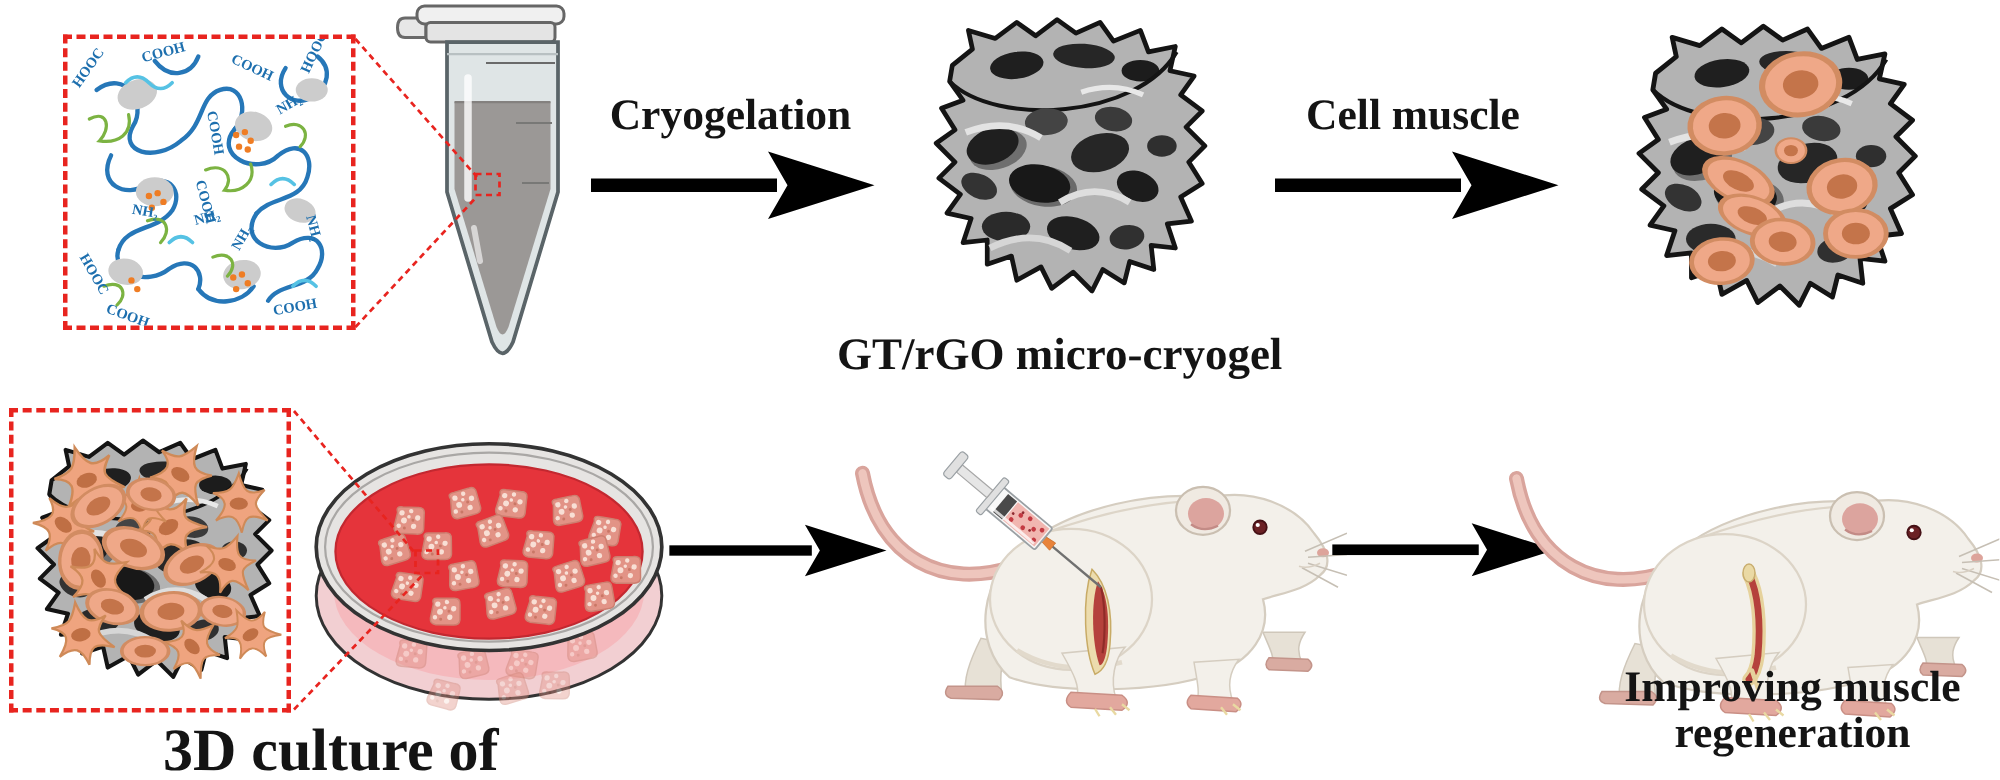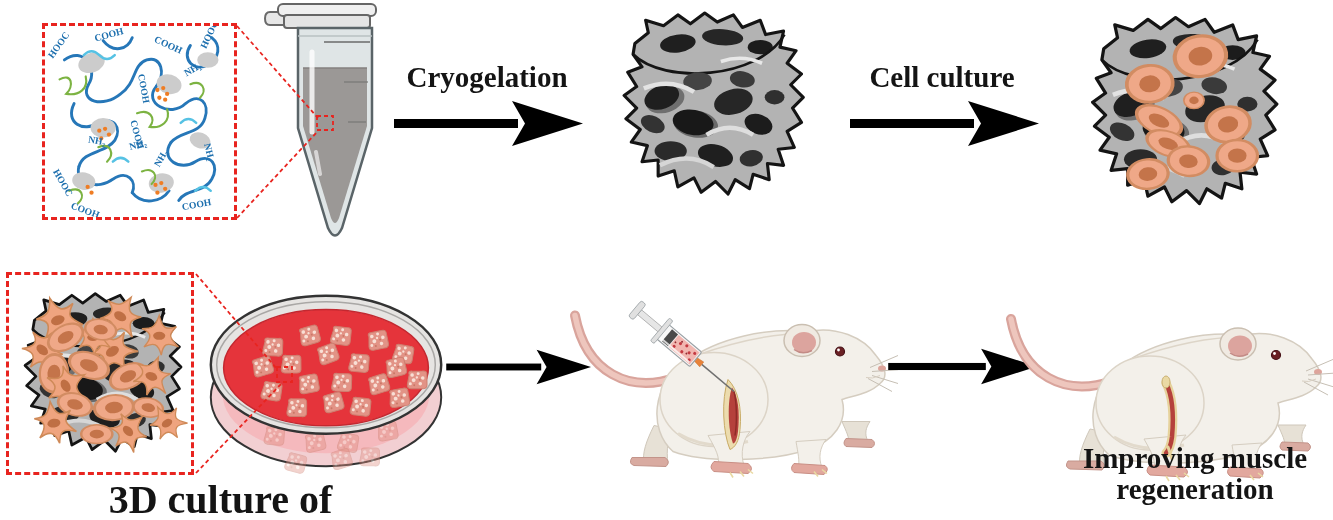--- a/index.html
+++ b/index.html
@@ -205,22 +205,23 @@
         <use href="#arrow-shape" fill="#000000"></use>
       </svg>
   </div>
 
   <div class="abs" style="left:608px;top:6px;">
     <svg width="206" height="196" viewBox="0 0 230 215">
         <use href="#scaffold-base"></use>
       </svg>
   </div>
 
-
-  <div class="label" style="left:852px;top:62px;width:180px;font-size:29px;">Cell culture</div>
+  <div class="label" style="left:534px;top:221px;width:345px;font-size:30px;">GT/rGO micro-cryogel</div>
+
+  <div class="label" style="left:852px;top:62px;width:180px;font-size:29px;">Cell muscle</div>
 
   <div class="abs" style="left:850px;top:100px;">
     <svg width="190" height="47" viewBox="0 0 190 47">
         <use href="#arrow-shape" fill="#000000"></use>
       </svg>
   </div>
 
   <div class="abs" style="left:1076px;top:12px;">
     <svg width="212" height="198" viewBox="0 0 230 215">
       <use href="#scaffold-base"></use>

